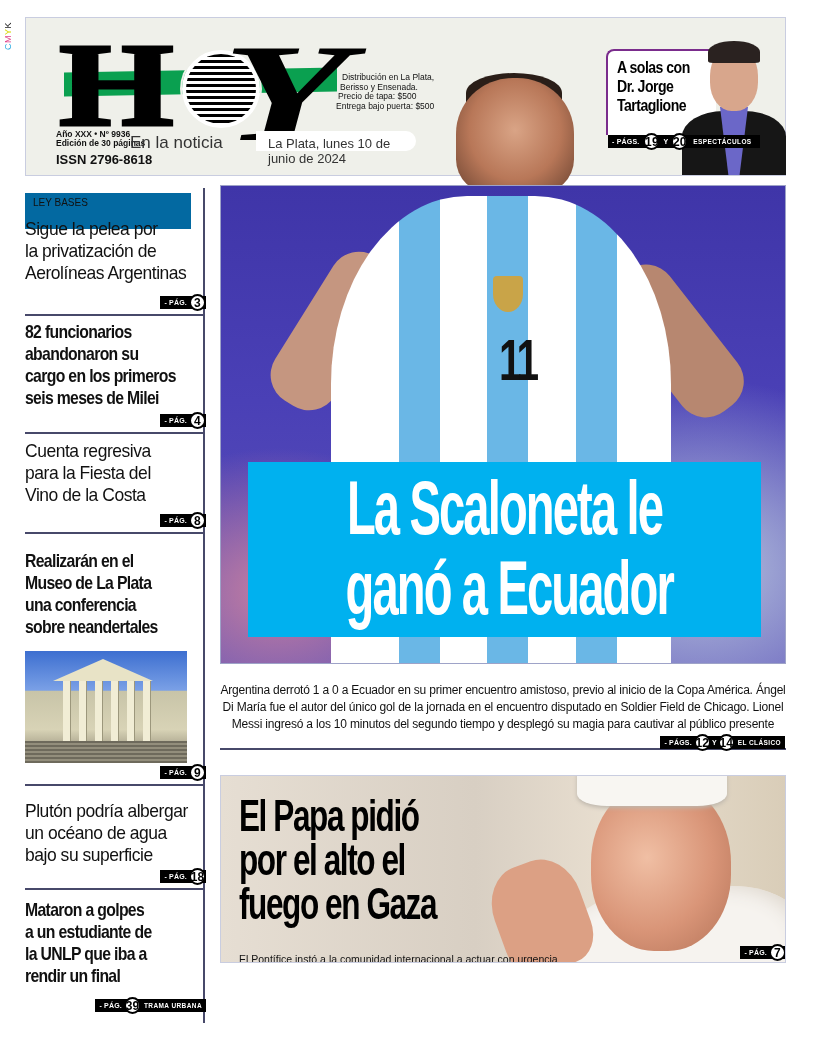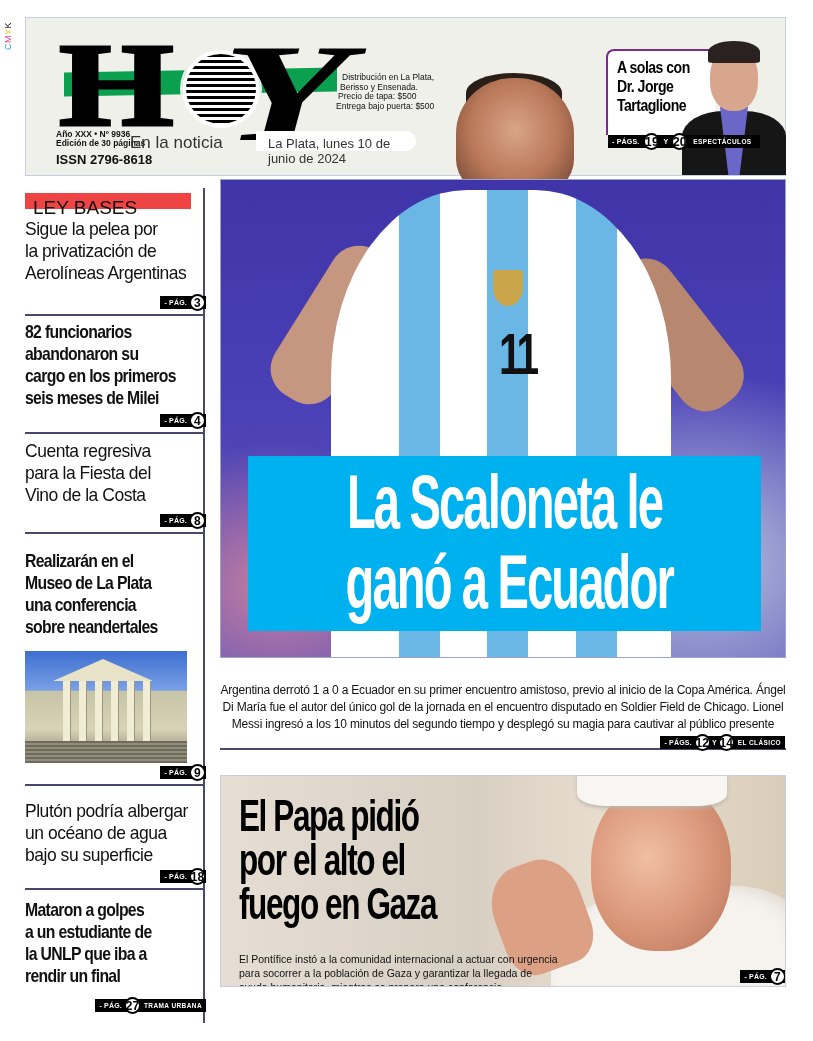--- a/index.html
+++ b/index.html
@@ -38,50 +38,50 @@
   .promo-tag { position: absolute; left: 2px; top: 86px; height: 13px; background: #000; color: #fff; display: flex; align-items: center; padding: 0 4px; font-size: 7px; font-weight: bold; gap: 2px; }
 
   
   .pag { display: inline-flex; align-items: center; height: 13px; background: #000; color: #fff; font-size: 7px; font-weight: bold; padding-left: 4px; letter-spacing: 0.2px; }
   .pag .circ { display: inline-flex; align-items: center; justify-content: center; width: 17px; height: 17px; border-radius: 50%; background: #fff; color: #000; border: 2px solid #000; font-size: 12px; font-weight: bold; margin-left: 2px; }
   .pag .y { margin: 0 1px; font-size: 7px; }
   .pag .sec { padding: 0 4px 0 3px; font-size: 6.5px; letter-spacing: 0.4px; }
 
   
   .leftcol { position: absolute; left: 25px; top: 188px; width: 180px; height: 835px; border-right: 2px solid #47496a; }
-  .kicker { position: absolute; left: 0; top: 5px; width: 166px; height: 16px; background: #ef4444; font-size: 19px; padding: 4px 8px; color: #111; }
+  .kicker { position: absolute; left: 0; top: 5px; width: 166px; height: 36px; background: #0369a1; font-size: 10px; padding: 4px 8px; color: #111; }
   .story { position: absolute; left: 0; width: 178px; }
   .story .t { font-size: 19px; line-height: 22px; color: #111; letter-spacing: -0.5px; transform: scaleX(0.92); transform-origin: left top; white-space: nowrap; }
   .story .t.bold { font-weight: bold; letter-spacing: -0.8px; transform: scaleX(0.83); }
   .story .foot { position: absolute; left: 0; right: 0; height: 20px; border-bottom: 2px solid #47496a; }
   .story .foot .pag { position: absolute; right: -3px; top: 0; }
   .museum { position: absolute; left: 0; top: 463px; width: 162px; height: 112px; overflow: hidden;
     background: linear-gradient(180deg, #3d6fd0 0%, #7aa0e6 35%, #c8c4a8 36%, #d8d3b6 70%, #807a68 100%); }
   .museum .pediment { position: absolute; left: 28px; top: 8px; width: 100px; height: 22px; background: #e8e3c6; clip-path: polygon(50% 0,100% 100%,0 100%); }
   .museum .col { position: absolute; top: 30px; width: 7px; height: 62px; background: #f1edd5; box-shadow: 1px 0 0 #9c977c; }
   .museum .steps { position: absolute; left: 0; top: 90px; width: 162px; height: 22px; background: repeating-linear-gradient(180deg,#6e6a5c 0 2px,#938e7c 2px 4px); }
 
   
-  .hero { position: absolute; left: 220px; top: 179px; width: 566px; height: 479px; overflow: hidden; border: 1px solid #9ea3c8;
+  .hero { position: absolute; left: 220px; top: 185px; width: 566px; height: 479px; overflow: hidden; border: 1px solid #9ea3c8;
     background: radial-gradient(ellipse at 85% 80%, #b7c4dd 0%, transparent 35%), radial-gradient(ellipse at 10% 85%, #c77fa0 0%, transparent 25%), linear-gradient(180deg, #3f35a8 0%, #4a40b6 45%, #5c52b9 100%); }
   .jersey { position: absolute; left: 110px; top: 10px; width: 340px; height: 470px; border-radius: 40% 40% 0 0;
     background: linear-gradient(90deg, #fff 0 20%, #6ab7e6 20% 32%, #fff 32% 46%, #6ab7e6 46% 58%, #fff 58% 72%, #6ab7e6 72% 84%, #fff 84% 100%); }
   .arm-l { position: absolute; left: 78px; top: 60px; width: 70px; height: 170px; background: #c59680; transform: rotate(32deg); border-radius: 30px; }
   .arm-r { position: absolute; left: 420px; top: 70px; width: 70px; height: 170px; background: #b78770; transform: rotate(-38deg); border-radius: 30px; }
   .num11 { position: absolute; left: 270px; top: 140px; font-family: "Liberation Sans", sans-serif; font-size: 58px; font-weight: bold; color: #111; letter-spacing: -4px; transform: scaleX(0.7); }
   .crest { position: absolute; left: 272px; top: 90px; width: 30px; height: 36px; background: #c9a448; border-radius: 4px 4px 50% 50%; }
   .headline-box { position: absolute; left: 27px; top: 276px; width: 513px; height: 175px; background: #00b1ef; }
   .headline { position: absolute; left: 0; top: 6px; width: 513px; text-align: center; color: #fff; font-family: "Liberation Sans", sans-serif; font-weight: bold; font-size: 76px; line-height: 80px; letter-spacing: -3px; transform: scaleX(0.62); transform-origin: center top; white-space: nowrap; }
 
   .lead { position: absolute; left: 220px; top: 682px; width: 566px; text-align: center; font-size: 12px; line-height: 17px; color: #111; letter-spacing: -0.2px; }
   .lead-rule { position: absolute; left: 220px; top: 748px; width: 566px; border-top: 2px solid #47496a; }
   .lead-pag { position: absolute; right: 28px; top: 736px; }
 
   
-  .pope { position: absolute; left: 220px; top: 775px; width: 566px; height: 212px; overflow: hidden; border: 1px solid #c9cde0;
+  .pope { position: absolute; left: 220px; top: 775px; width: 566px; height: 188px; overflow: hidden; border: 1px solid #c9cde0;
     background: linear-gradient(90deg, #e6ded3 0%, #d8cfc3 45%, #e9dfd0 70%, #d9cdb8 100%); }
   .pope-robe { position: absolute; left: 330px; top: 110px; width: 260px; height: 180px; background: #f6f3ef; border-radius: 45% 30% 0 0; box-shadow: inset -10px 0 20px #ddd6cc; }
   .pope-face { position: absolute; left: 370px; top: 5px; width: 140px; height: 170px; border-radius: 48% 48% 45% 45%; background: radial-gradient(ellipse at 40% 45%, #f0bfa4 0%, #d99578 55%, #b47358 100%); }
   .pope-cap { position: absolute; left: 356px; top: -30px; width: 150px; height: 60px; border-radius: 50% 50% 20% 20%; background: #f8f6f2; box-shadow: 0 2px 4px #bdb6ac; }
   .pope-hand { position: absolute; left: 275px; top: 85px; width: 90px; height: 110px; border-radius: 40% 40% 30% 30%; background: #dca084; transform: rotate(-20deg); }
   .pope-title { position: absolute; left: 18px; top: 18px; font-weight: bold; font-size: 45px; line-height: 44px; color: #000; letter-spacing: -2px; transform: scaleX(0.7); transform-origin: left top; white-space: nowrap; }
   .pope-text { position: absolute; left: 18px; top: 176px; width: 320px; font-size: 10.5px; line-height: 14px; color: #111; }
   .pope-pag { position: absolute; right: -1px; bottom: 3px; }
 </style>
 </head>
@@ -213,21 +213,21 @@
   </div>
 
   <div class="story" style="top:711px">
     <div class="t bold">Mataron a golpes</div>
     <div class="t bold">a un estudiante de</div>
     <div class="t bold">la UNLP que iba a</div>
     <div class="t bold">rendir un final</div>
     <div class="foot" style="top:100px; border-bottom:none">
       <span class="pag">
           <span>- PÁG.</span>
-          <span class="circ">27</span>
+          <span class="circ">39</span>
           <span class="sec">TRAMA URBANA</span>
         </span>
     </div>
   </div>
 </div>
 
 <div class="hero">
   <div class="arm-l"></div>
   <div class="arm-r"></div>
   <div class="jersey"></div>

